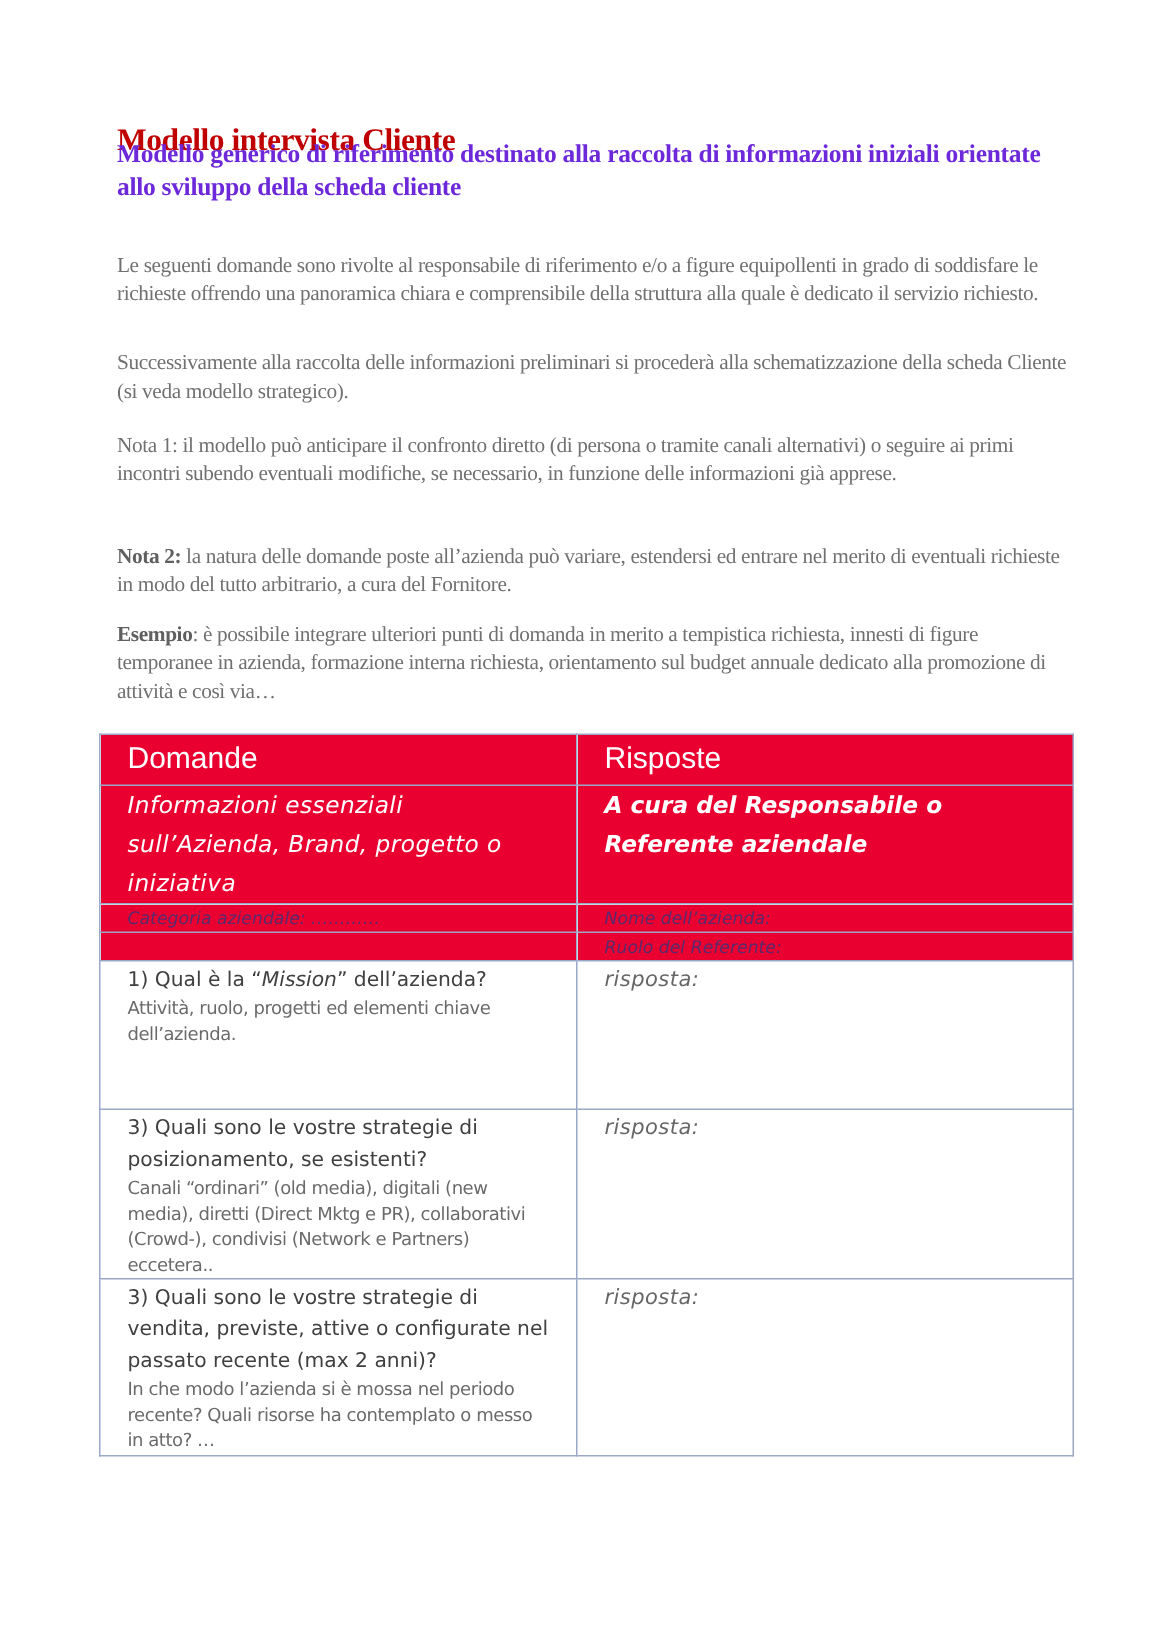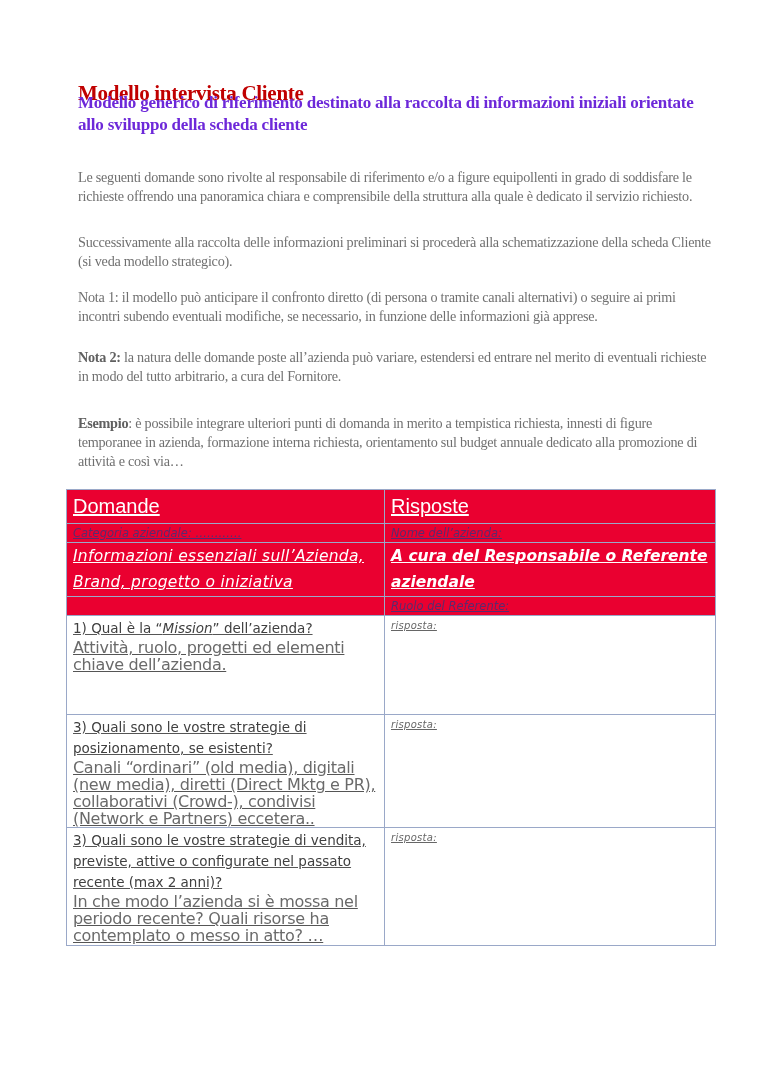--- a/index.html
+++ b/index.html
@@ -5,35 +5,35 @@
   html, body { margin:0; padding:0; background:#ffffff; }
   body { width:768px; height:1088px; position:relative; overflow:hidden; }
   .page { position:absolute; left:78px; top:0; width:640px; }
   .title { position:absolute; top:81px; left:0; font-family:"Liberation Serif", serif; font-weight:bold; color:#c00000; font-size:21px; line-height:24px; letter-spacing:-0.3px; }
   .subtitle { position:absolute; top:92px; left:0; width:620px; font-family:"Liberation Serif", serif; font-weight:bold; color:#6d28d9; font-size:17px; line-height:22px; letter-spacing:-0.2px; }
   .para { position:absolute; left:0; width:636px; font-family:"Liberation Serif", serif; color:#707070; font-size:14.2px; line-height:19px; letter-spacing:-0.25px; }
   .para b { color:#606060; }
   .p1 { top:168px; }
   .p2 { top:233px; }
   .p3 { top:288px; }
-  .p4 { top:348px;font-family:Liberation Serif, serif; }
+  .p4 { top:362px;font-family:Liberation Serif, serif; }
   .p5 { top:414px; }
 
   table.q { position:absolute; left:66px; top:489px; width:649px; border-collapse:collapse; table-layout:fixed; font-family:"DejaVu Sans", sans-serif; }
-  table.q td { border:1px solid #9aa8c8; vertical-align:top; padding:0 6px; overflow:hidden;text-decoration:underline; }
+  table.q td { border:1px solid #9aa8c8; vertical-align:top; padding:0 18px; overflow:hidden; }
   .red td { background:#ea0030; color:#ffffff; }
   .hdr td { height:33px; font-size:20px; line-height:33px; font-family:"Liberation Sans", sans-serif; }
   .sub td { height:53px; font-size:15.5px; line-height:26px; font-style:italic; letter-spacing:0.3px; }
   .sub td.right { font-weight:bold; letter-spacing:0; }
   .sm td { height:18px; font-size:11.5px; line-height:18px; font-style:italic; color:#5a2a6e; }
   .qr td { background:#ffffff; color:#555555; border-color:#8fa2c0; }
   .qr .qtitle { font-size:13.5px; line-height:21px; color:#404040; padding-top:2px; }
   .qr .qtitle i { font-style:italic; }
-  .qr .qdesc { font-size:16px; line-height:17px; color:#6a6a6a; letter-spacing:-0.3px; }
-  .qr .ans { font-size:10px; font-style:italic; color:#666666; padding-top:4px; letter-spacing:0.3px; }
+  .qr .qdesc { font-size:12px; line-height:17px; color:#6a6a6a; letter-spacing:-0.3px; }
+  .qr .ans { font-size:14px; font-style:italic; color:#666666; padding-top:4px; letter-spacing:0.3px; }
 </style>
 </head>
 <body>
 
 <div class="page">
   <div class="title">Modello intervista Cliente</div>
   <div class="subtitle">Modello generico di riferimento destinato alla raccolta di informazioni iniziali orientate allo sviluppo della scheda cliente</div>
 
   <div class="para p1">Le seguenti domande sono rivolte al responsabile di riferimento e/o a figure equipollenti in grado di soddisfare le richieste offrendo una panoramica chiara e comprensibile della struttura alla quale è dedicato il servizio richiesto.</div>
   <div class="para p2">Successivamente alla raccolta delle informazioni preliminari si procederà alla schematizzazione della scheda Cliente (si veda modello strategico).</div>
@@ -45,27 +45,27 @@
 <table class="q">
   <colgroup>
       <col style="width:318px">
       <col style="width:331px">
     </colgroup>
   <tbody>
       <tr class="red hdr">
     <td>Domande</td>
     <td>Risposte</td>
   </tr>
+  <tr class="red sub">
+    <td>Informazioni essenziali sull’Azienda, Brand, progetto o iniziativa</td>
+    <td class="right">A cura del Responsabile  o Referente aziendale</td>
+  </tr>
   <tr class="red sm">
     <td>Categoria aziendale: …………</td>
     <td>Nome dell’azienda:</td>
-  </tr>
-  <tr class="red sub">
-    <td>Informazioni essenziali sull’Azienda, Brand, progetto o iniziativa</td>
-    <td class="right">A cura del Responsabile  o Referente aziendale</td>
   </tr>
   <tr class="red sm">
     <td></td>
     <td>Ruolo del Referente:</td>
   </tr>
 
   <tr class="qr" style="height:99px">
     <td>
       <div class="qtitle"><span>1) Qual è la “</span><i>Mission</i><span>” dell’azienda?</span></div>
       <div class="qdesc">Attività, ruolo, progetti ed elementi chiave dell’azienda.</div>

